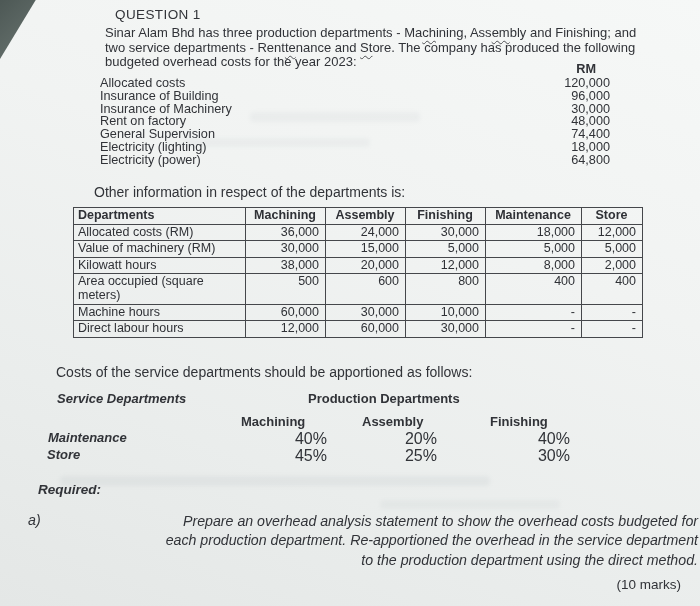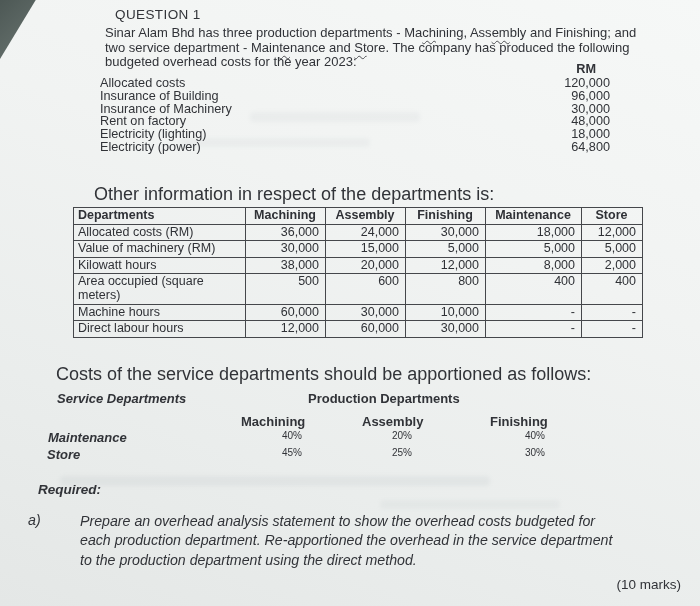--- a/index.html
+++ b/index.html
@@ -13,73 +13,77 @@
   .ab{position:absolute;}
   .corner{width:38px;height:64px;background:linear-gradient(135deg,#4d5855,#6c7773);
     clip-path:polygon(0 0,94% 0,0 92%);}
   .smudge{background:#8e99a0;filter:blur(2px);border-radius:4px;}
   .qtitle{font-weight:400;font-size:13.5px;letter-spacing:.4px;}
   .intro{width:560px;font-size:13px;line-height:14.6px;}
   .wv{text-decoration:underline wavy 1px #4e4f53;text-underline-offset:2.5px;}
   .costs{width:510px;font-size:12.7px;}
   .costs .rm{font-weight:700;text-align:right;padding-right:14px;height:15px;line-height:14px;}
   .cost-row{display:flex;justify-content:space-between;line-height:12.8px;}
-  .oinfo,.apline{font-size:18px;}
+  .oinfo,.apline{font-size:14px;}
   table{border-collapse:collapse;font-size:12.5px;color:#2f3136;}
   td,th{border:1px solid #45474b;padding:1px 5px 1px 4px;line-height:13.6px;vertical-align:top;}
   th{font-weight:700;text-align:center;}
   th.lbl{text-align:left;}
   td.num{text-align:right;padding-right:6px;}
   td.lblc{padding-right:2px;}
   .svc-label{font-weight:700;font-style:italic;font-size:13px;white-space:nowrap;}
   .svc-h{font-weight:700;font-size:13px;width:100px;}
-  .svc-val{font-size:10px;text-align:center;width:70px;}
+  .svc-val{font-size:16px;text-align:right;width:70px;}
   .req{font-weight:700;font-style:italic;font-size:13.5px;}
   .alabel{font-style:italic;font-size:14.2px;}
   .alines{font-style:italic;font-size:14.2px;width:618px;}
-  .aline{line-height:19.3px;}
+  .aline{line-height:19.3px;text-align:right;}
   .marks{font-size:13.5px;}
 </style>
 </head>
 <body>
 
 <div id="paper">
 
   <div class="ab corner" style="left:0;top:0"></div>
 
   <div class="ab smudge" style="left:250px;top:112px;width:170px;height:10px;opacity:.08"></div>
   <div class="ab smudge" style="left:180px;top:138px;width:190px;height:9px;opacity:.07"></div>
   <div class="ab smudge" style="left:60px;top:476px;width:430px;height:10px;opacity:.10"></div>
   <div class="ab smudge" style="left:380px;top:500px;width:180px;height:9px;opacity:.07"></div>
 
   <div class="ab qtitle" style="left:115px;top:7px">QUESTION 1</div>
 
   <div class="ab intro" style="left:105px;top:26px">
     <div><span>Sinar Alam Bhd has three production departments - Ma</span><span class="wv">ch</span><span>ining, Ass</span><span class="wv">em</span><span>bly and Finishing; and</span></div>
-    <div><span>two service department - Main</span><span class="wv">te</span><span>nance and </span><span class="wv">St</span><span>ore. The company has produced the following</span></div>
+    <div><span>two service departments - Rent</span><span class="wv">te</span><span>nance and </span><span class="wv">St</span><span>ore. The company has produced the following</span></div>
     <div><span>budgeted overhead costs for the year 2023:</span></div>
   </div>
 
   <div class="ab costs" style="left:100px;top:62px">
     <div class="rm">RM</div>
     <div class="cost-row">
         <span>Allocated costs</span>
         <span>120,000</span>
       </div>
     <div class="cost-row">
         <span>Insurance of Building</span>
         <span>96,000</span>
       </div>
     <div class="cost-row">
         <span>Insurance of Machinery</span>
         <span>30,000</span>
       </div>
     <div class="cost-row">
         <span>Rent on factory</span>
         <span>48,000</span>
+      </div>
+    <div class="cost-row">
+        <span>General Supervision</span>
+        <span>74,400</span>
       </div>
     <div class="cost-row">
         <span>Electricity (lighting)</span>
         <span>18,000</span>
       </div>
     <div class="cost-row">
         <span>Electricity (power)</span>
         <span>64,800</span>
       </div>
   </div>

